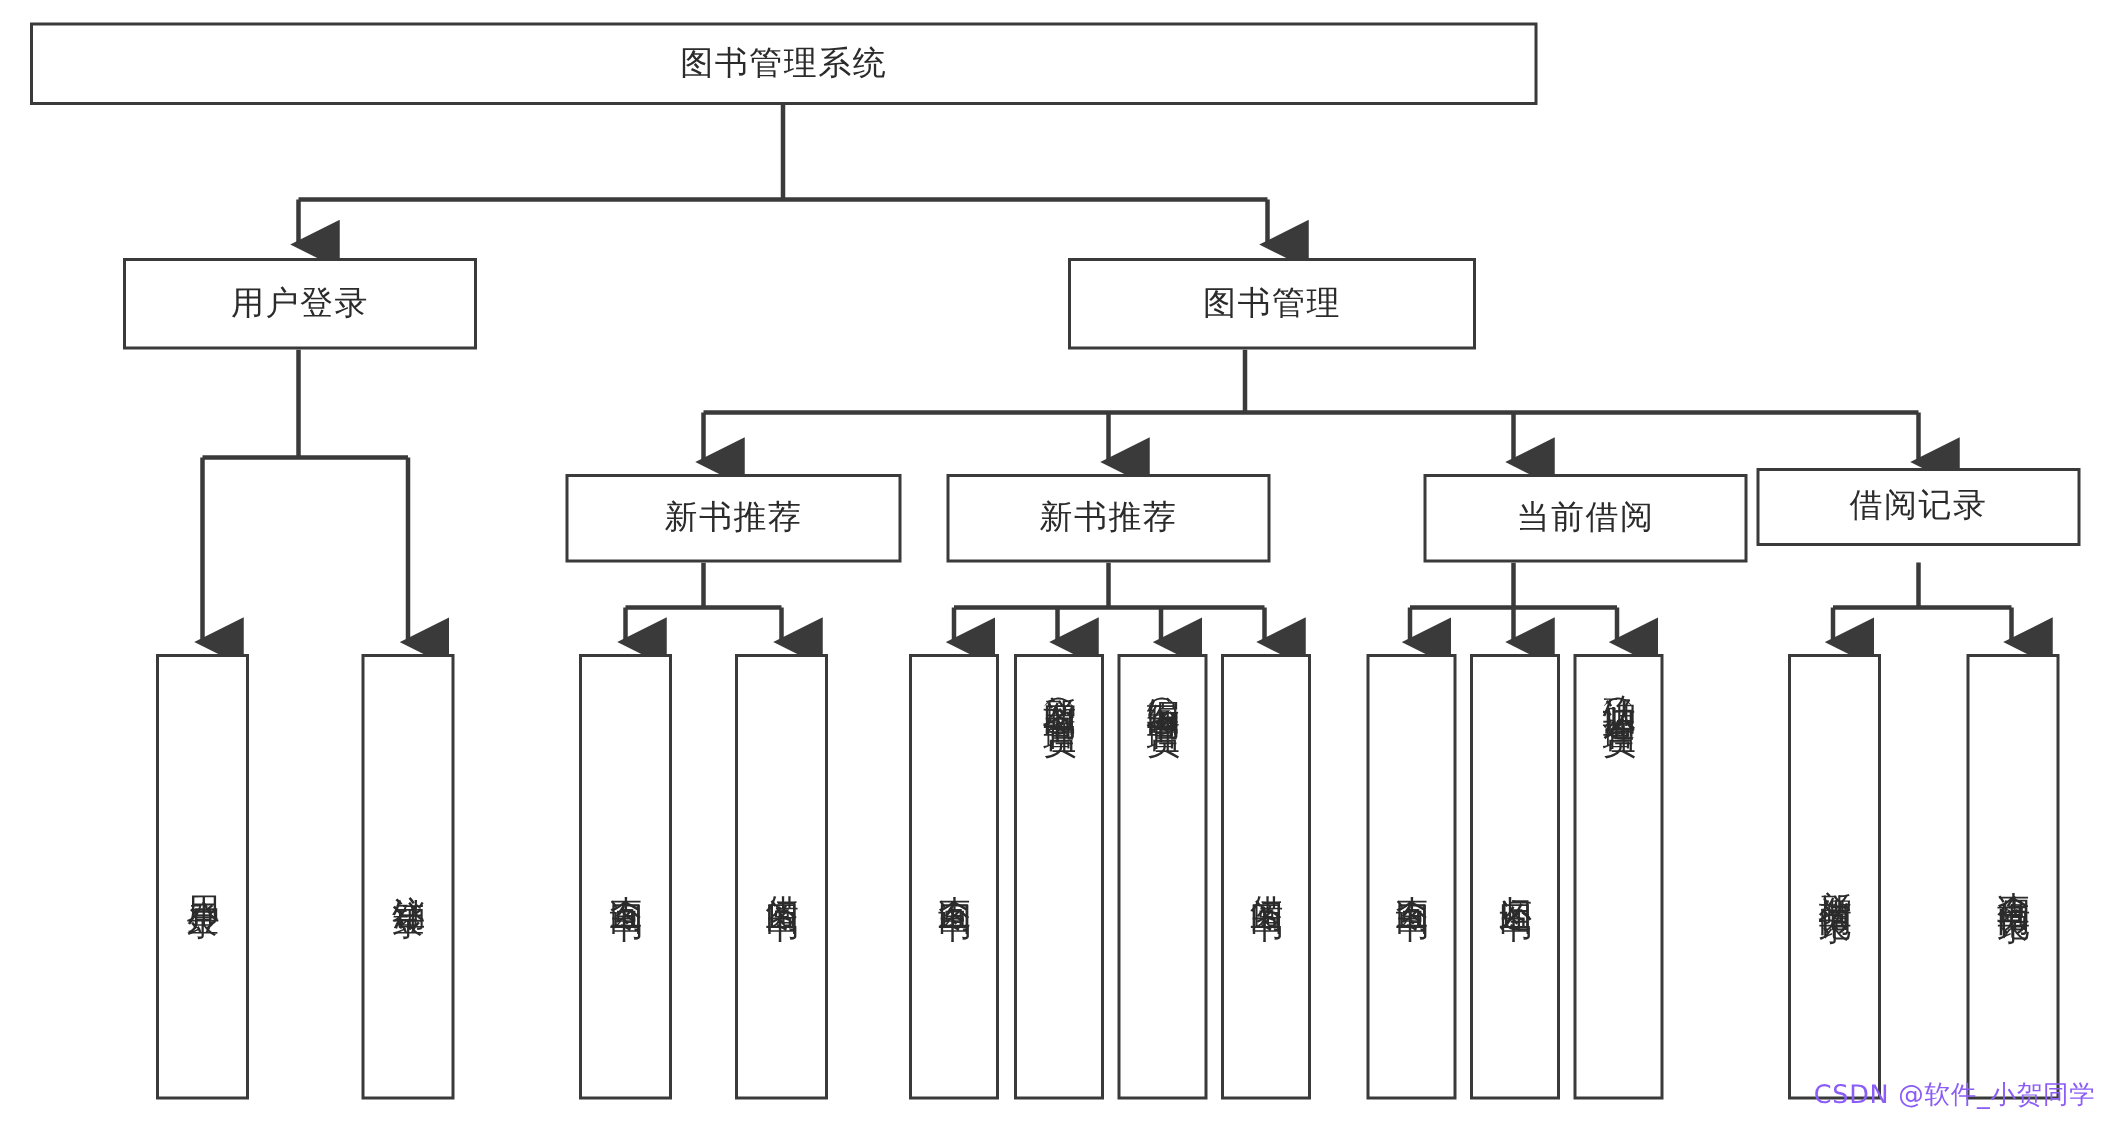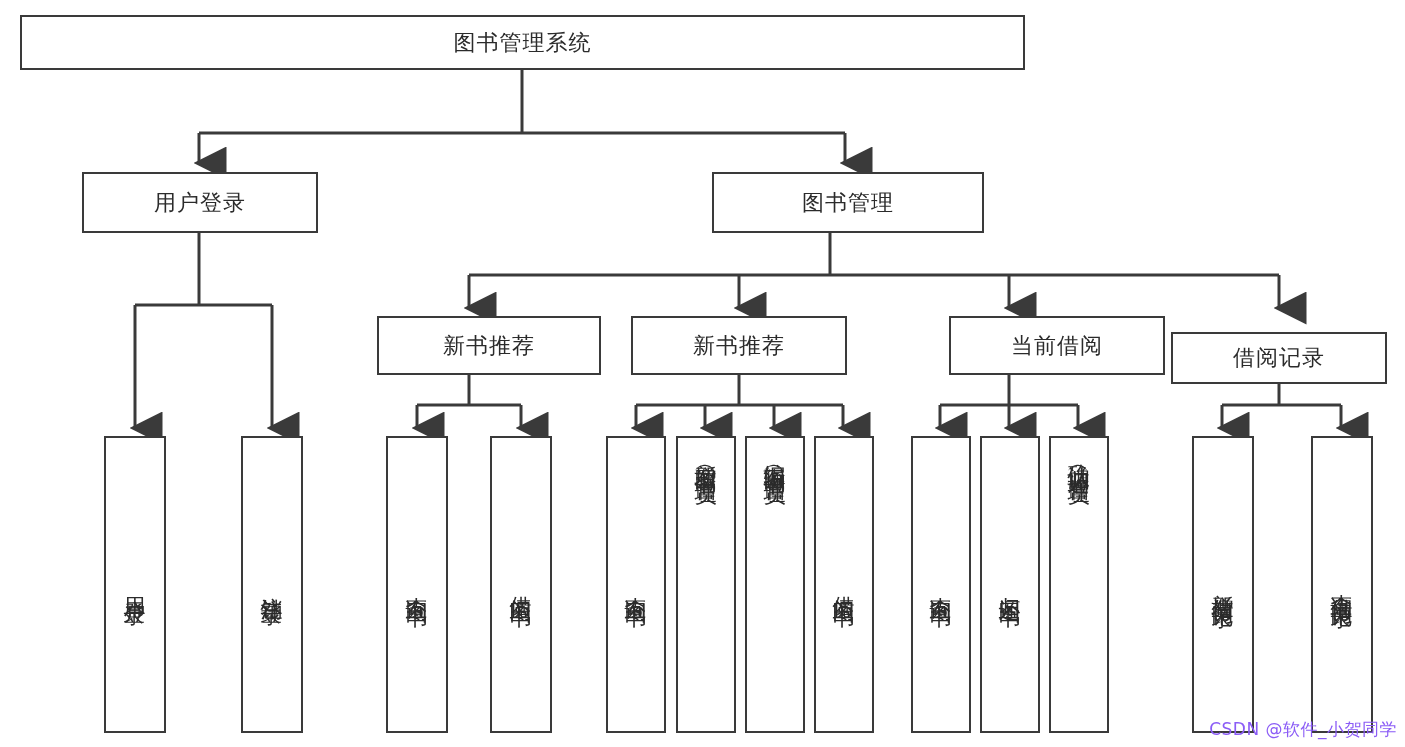--- a/index.html
+++ b/index.html
@@ -140,21 +140,21 @@
 
   <div class="node-box" style="left:377px; top:316px; width:224px; height:59px;">
     <span class="node-label">新书推荐</span>
   </div>
   <div class="node-box" style="left:631px; top:316px; width:216px; height:59px;">
     <span class="node-label">新书推荐</span>
   </div>
   <div class="node-box" style="left:949px; top:316px; width:216px; height:59px;">
     <span class="node-label">当前借阅</span>
   </div>
-  <div class="node-box" style="left:1171px; top:332px; width:216px; height:52px;">
+  <div class="node-box" style="left:1171px; top:312px; width:216px; height:52px;">
     <span class="node-label">借阅记录</span>
   </div>
 
   <div class="node-box vertical centered" style="left:104px; top:436px; width:62px; height:297px;">
     <span class="node-label">用户登录</span>
   </div>
   <div class="node-box vertical centered" style="left:241px; top:436px; width:62px; height:297px;">
     <span class="node-label">注销登录</span>
   </div>
 

